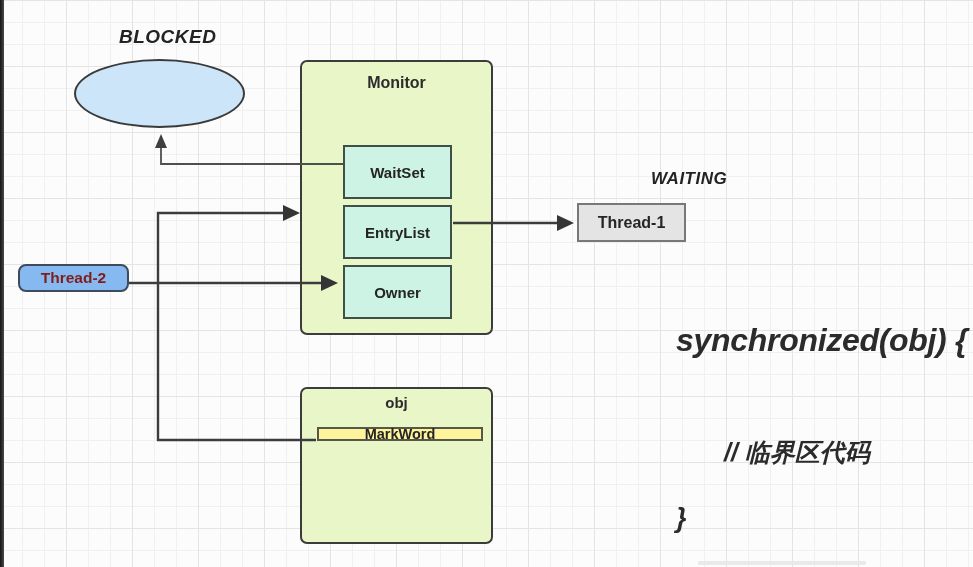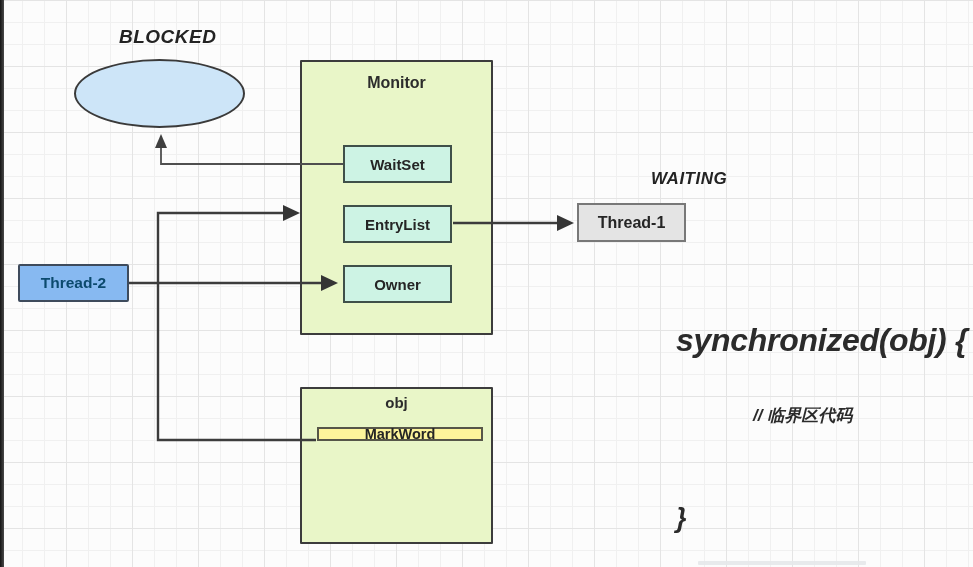--- a/index.html
+++ b/index.html
@@ -39,21 +39,21 @@
     position: absolute; left: 74px; top: 59px; width: 171px; height: 69px;
     background: #cde5f8;
     border: 2.5px solid #3a3a3a;
     border-radius: 50%;
   }
 
   .group-box {
     position: absolute;
     background: #e9f6c8;
     border: 2.5px solid #3c3c3c;
-    border-radius: 1px;
+    border-radius: 7px;
   }
   .monitor-box { left: 300px; top: 60px;  width: 193px; height: 275px; }
   .obj-box     { left: 300px; top: 387px; width: 193px; height: 157px; }
 
   .group-title {
     position: absolute; left: 0; width: 100%;
     text-align: center;
     font-weight: bold;
     color: #2c2c2c;
   }
@@ -65,56 +65,56 @@
     display: flex; align-items: center; justify-content: center;
     font-weight: bold;
     color: #252525;
     white-space: nowrap;
   }
 
   .slot-box {
     background: #cdf3e4;
     border: 2px solid #3f5049;
     font-size: 15px;
-    width: 109px; height: 38px; left: 343px;
+    width: 109px; height: 54px; left: 343px;
   }
   .waitset-box   { top: 145px; }
   .entrylist-box { top: 205px; }
   .owner-box     { top: 265px; }
 
   .thread1-box {
     left: 577px; top: 203px; width: 109px; height: 39px;
     background: #e4e4e4;
     border: 2px solid #787878;
     font-size: 16px;
   }
   .thread2-box {
-    left: 18px; top: 264px; width: 111px; height: 38px;
+    left: 18px; top: 264px; width: 111px; height: 28px;
     background: #87b9f1;
     border: 2px solid #3e4b5c;
-    border-radius: 2px;
+    border-radius: 8px;
     font-size: 15.5px;
-    color: #0c4a6e;
+    color: #7f1d1d;
   }
   .markword-box {
     left: 317px; top: 427px; width: 166px; height: 14px;
     background: #fdf49b;
     border: 2px solid #565649;
     font-size: 14.5px;
   }
 
   .code-text {
     position: absolute;
     font-style: italic;
     font-weight: bold;
     color: #2b2b2b;
     white-space: nowrap;
   }
   .code-line1 { left: 676px; top: 322px; font-size: 32px; letter-spacing: -0.3px; }
-  .code-line2 { left: 724px; top: 404px; font-size: 17px; margin-left: 29px; }
+  .code-line2 { left: 724px; top: 436px; font-size: 25px; }
   .code-line3 { left: 676px; top: 503px; font-size: 27px; }
 
   .connector-layer {
     position: absolute; left: 0; top: 0; width: 973px; height: 567px;
     pointer-events: none;
   }
 
   .watermark-bar {
     position: absolute; left: 698px; top: 561px; width: 168px; height: 4px;
     background: #e6e8ea;

